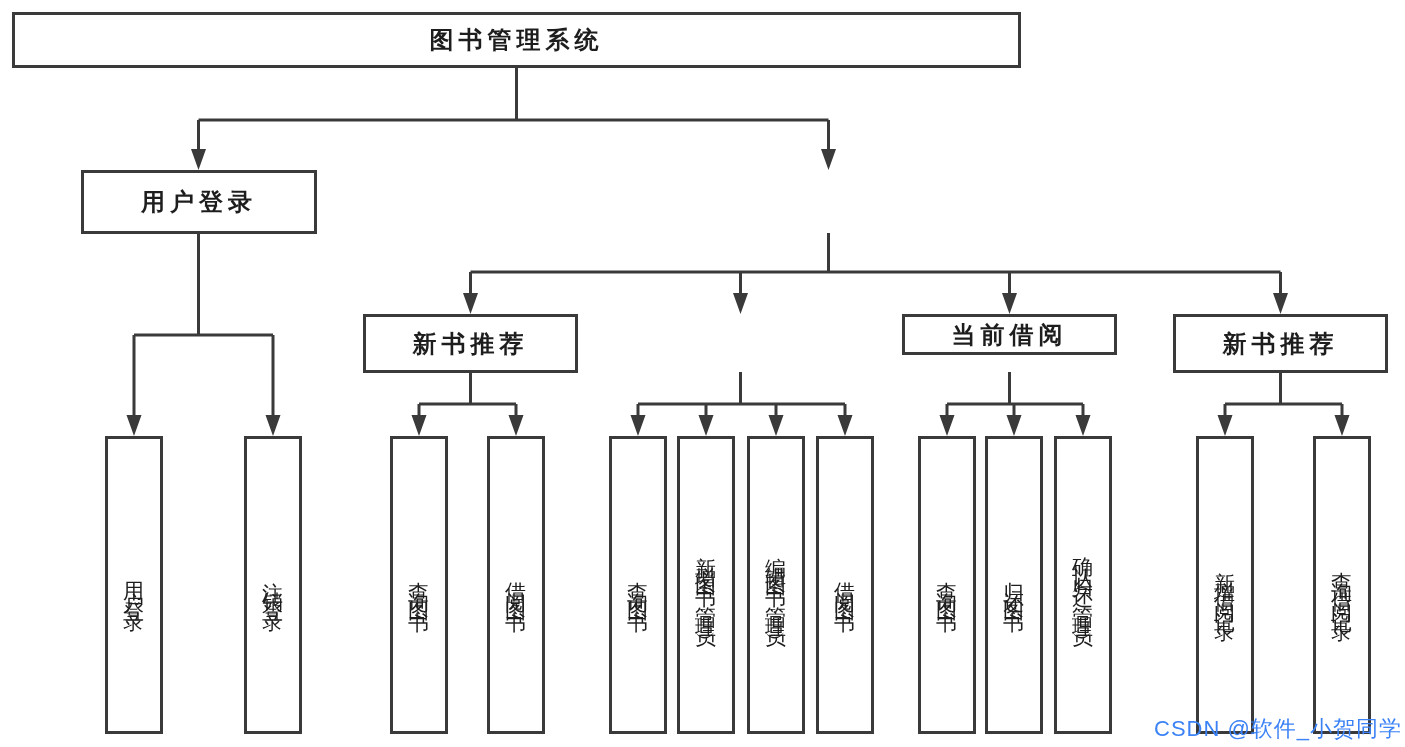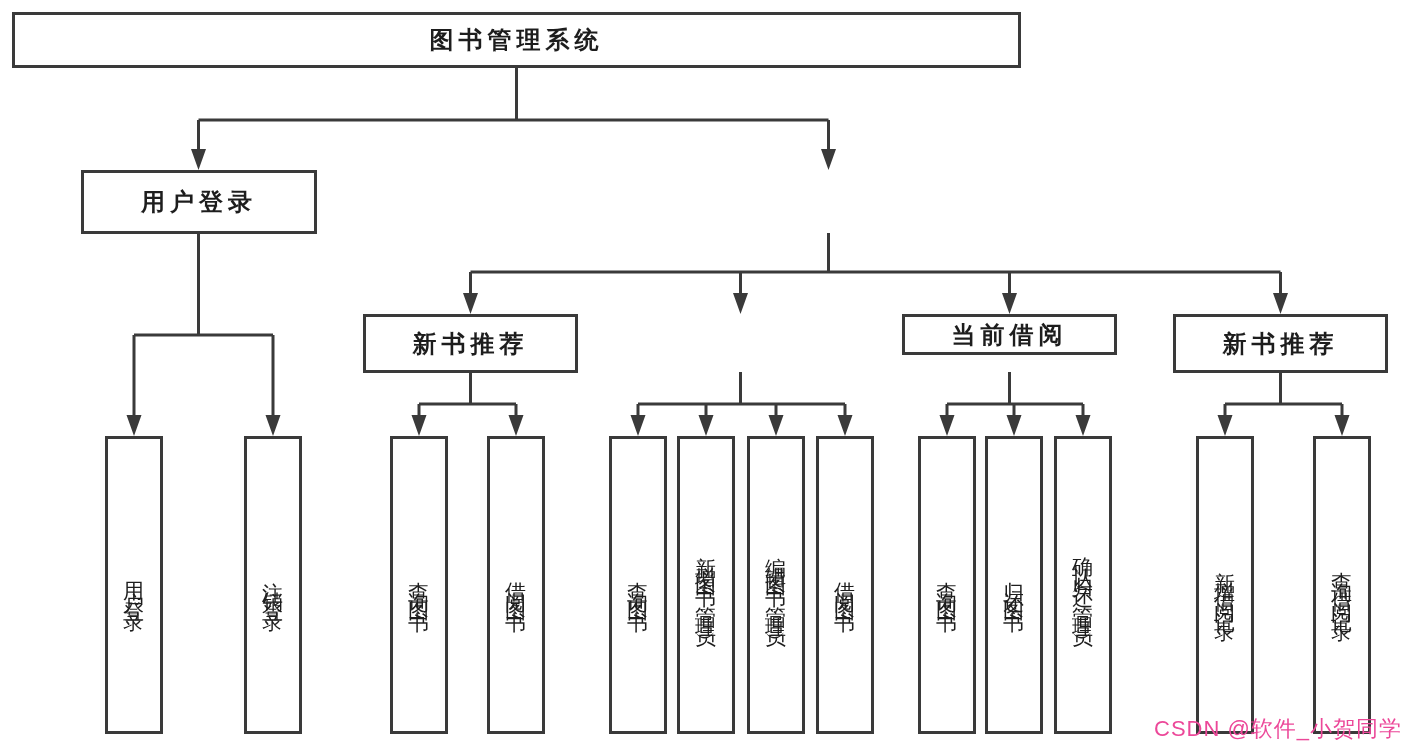--- a/index.html
+++ b/index.html
@@ -26,21 +26,21 @@
     text-orientation:mixed;
     font-size:21px;
     letter-spacing:10px;
     line-height:1;
   }
   .watermark{
     position:absolute;
     left:1154px;top:714px;
     font-size:22px;
     letter-spacing:1px;
-    color:#ec4899;
+    color:#3b82f6;
     white-space:nowrap;
     z-index:5;
   }
 </style>
 </head>
 <body>
 
 <div class="canvas">
 
   <svg class="wires" viewBox="0 0 1405 747" xmlns="http://www.w3.org/2000/svg">

